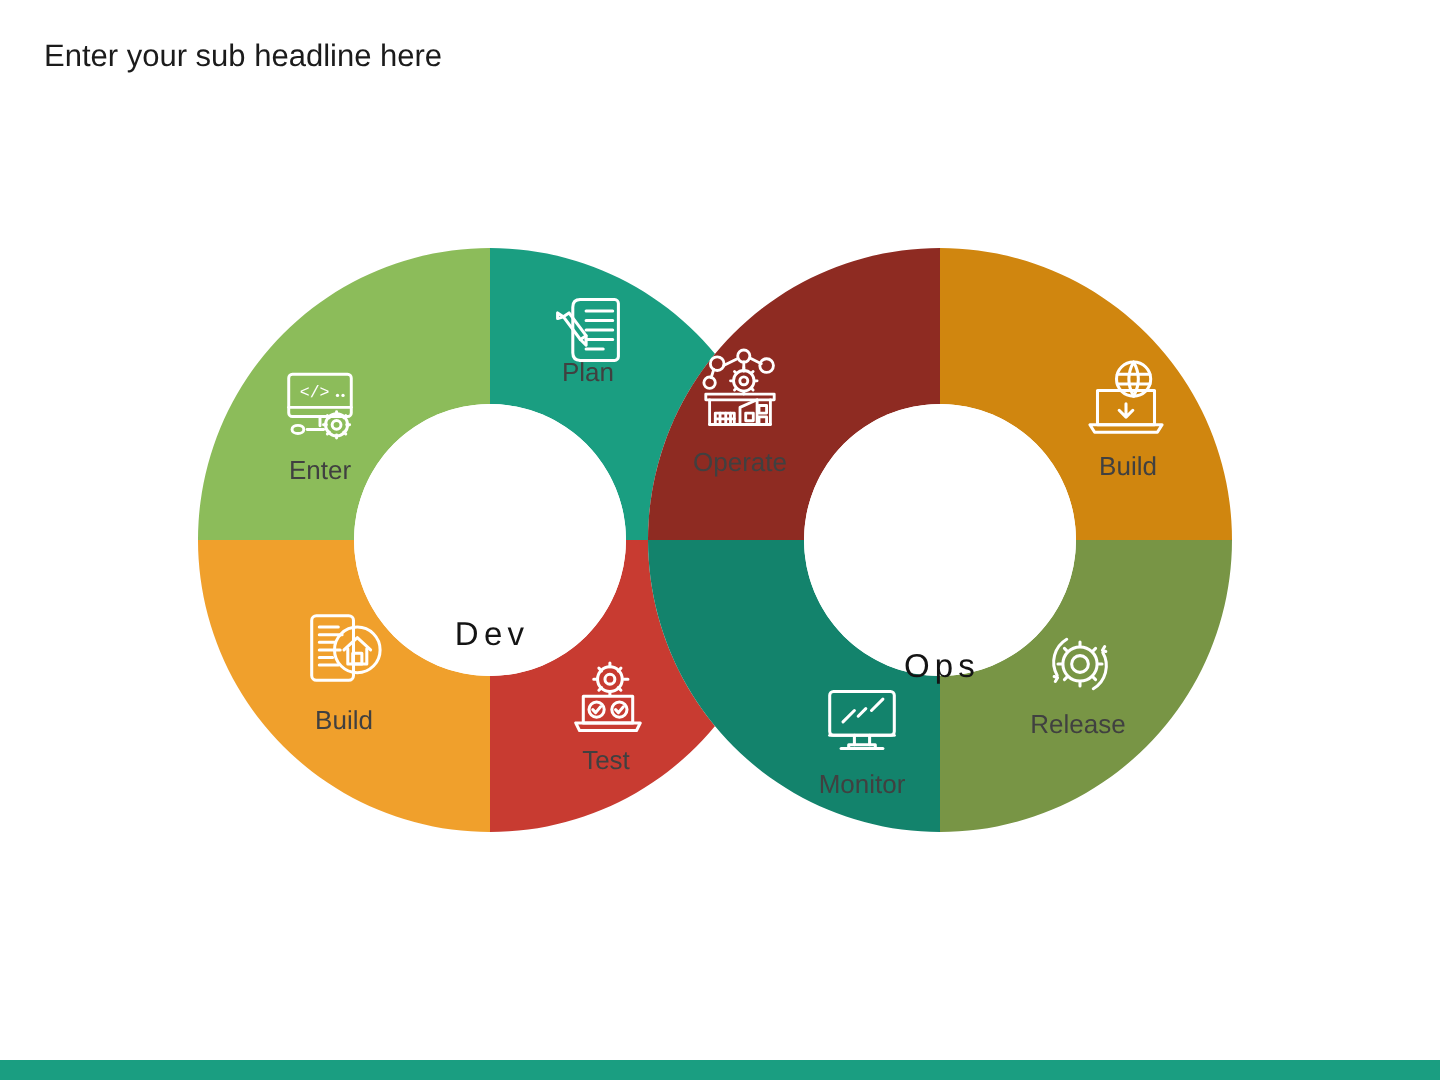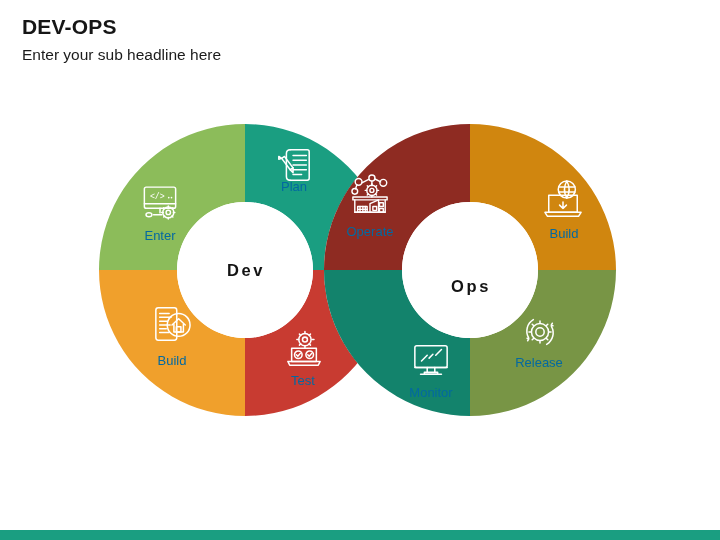--- a/index.html
+++ b/index.html
@@ -49,55 +49,55 @@
   #loop-svg {
     position: absolute;
     left: 0;
     top: 0;
   }
 
   
   .hub-label {
     position: absolute;
     font-size: 16.5px;
-    font-weight: bold;
+    font-weight: normal;
     color: #141414;
     letter-spacing: 2.6px;
     text-align: center;
     white-space: nowrap;
     transform: translate(-50%, -50%);
+    margin-top: 48px;
   }
   #hub-dev { left: 246px; top: 270px; }
   #hub-ops { left: 471px; top: 286px; }
 
   
   .stage-label {
     position: absolute;
     font-size: 13px;
-    color: #0369a1;
+    color: #404040;
     white-space: nowrap;
     text-align: center;
     transform: translate(-50%, -50%);
     pointer-events: none;
   }
 
   
   #accent-bar {
     position: absolute;
     left: 0;
     bottom: 0;
     width: 720px;
     height: 10px;
   }
 </style>
 </head>
 <body>
 
 <div id="header">
-  <h1 id="title">DEV-OPS</h1>
   <p id="subtitle">Enter your sub headline here</p>
 </div>
 
 <div id="diagram">
 
   <svg id="loop-svg" width="720" height="540" viewBox="0 0 720 540">
     <defs>
 
       <clipPath id="clipLeftRing">
         <path d="M 245 124

